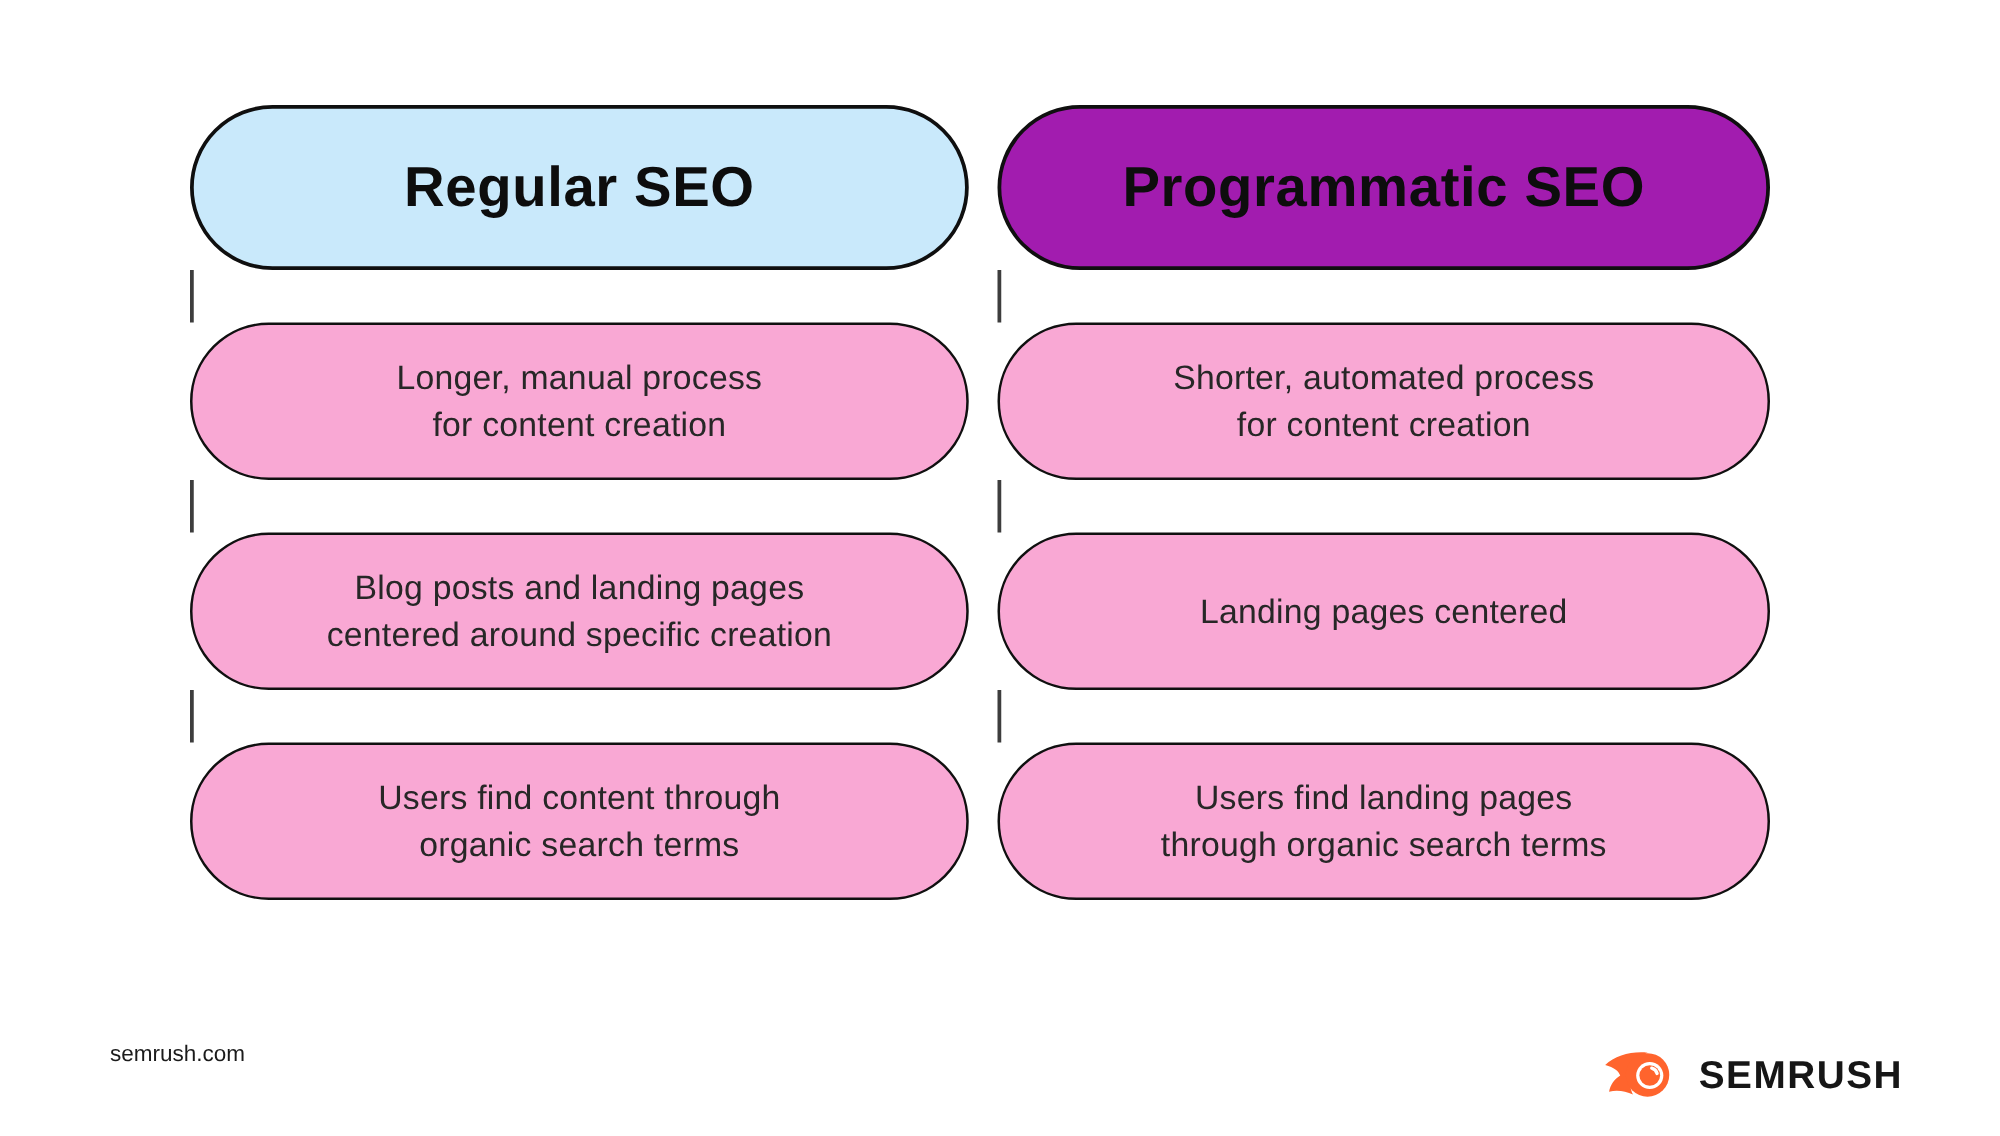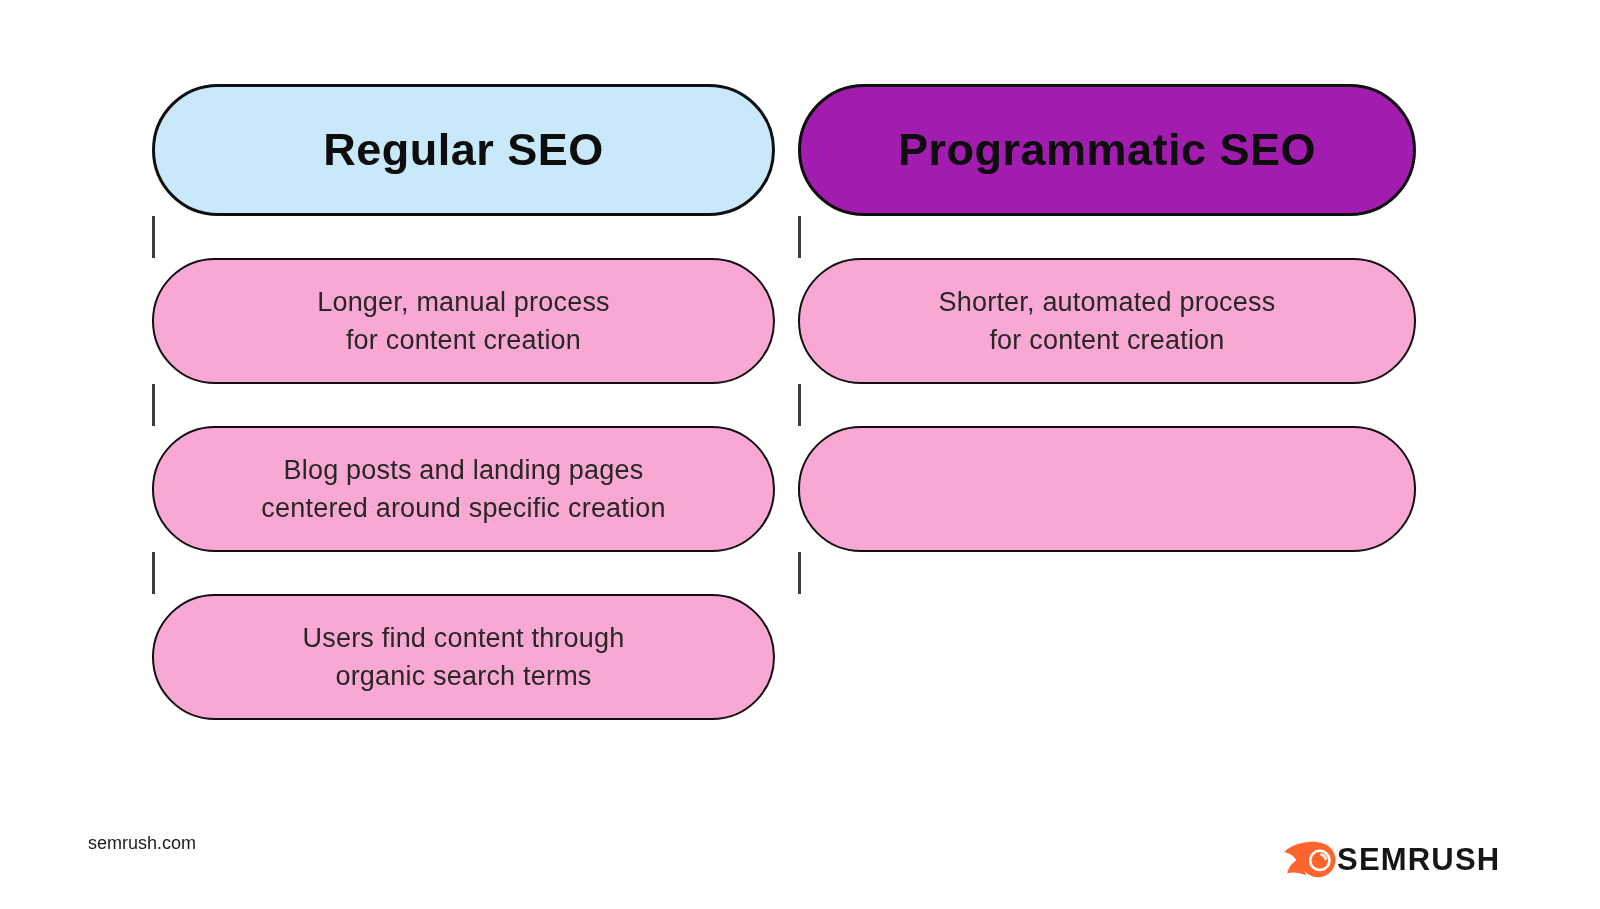--- a/index.html
+++ b/index.html
@@ -68,21 +68,21 @@
     font-size: 18px;
     color: #1b1b1b;
   }
 
   .brand-logo {
     position: absolute;
     left: 1283px;
     top: 839px;
     display: flex;
     align-items: center;
-    gap: 0;
+    gap: 22px;
   }
   .brand-logo svg { display: block; }
   .brand-wordmark {
     font-size: 31px;
     font-weight: 800;
     letter-spacing: 1.2px;
     color: #161616;
   }
 </style>
 </head>
@@ -121,24 +121,29 @@
     <div class="connector"></div>
 
     <div class="body-box">
       <div>Shorter, automated process</div>
       <div>for content creation</div>
     </div>
 
     <div class="connector"></div>
 
     <div class="body-box">
+      <div>Landing pages centered</div>
     </div>
 
     <div class="connector"></div>
 
+    <div class="body-box">
+      <div>Users find landing pages</div>
+      <div>through organic search terms</div>
+    </div>
   </div>
 
   <div class="source-note">semrush.com</div>
 
   <div class="brand-logo">
     <span>
       <svg width="54" height="41" viewBox="0 0 60 46" xmlns="http://www.w3.org/2000/svg">
         <path d="M39 3.5 C 25 2 10 6 1 14.5 C 9 16.5 13 20 14.5 24 C 9.5 27 5.5 32.5 4.5 38.5 C 12 36.5 19 38 26 41 C 21.5 33 22 12 39 3.5 Z" fill="#ff642d"></path>
         <circle cx="39" cy="23.5" r="19.5" fill="#ff642d"></circle>
         <circle cx="41" cy="24" r="12.2" fill="#ffffff"></circle>

